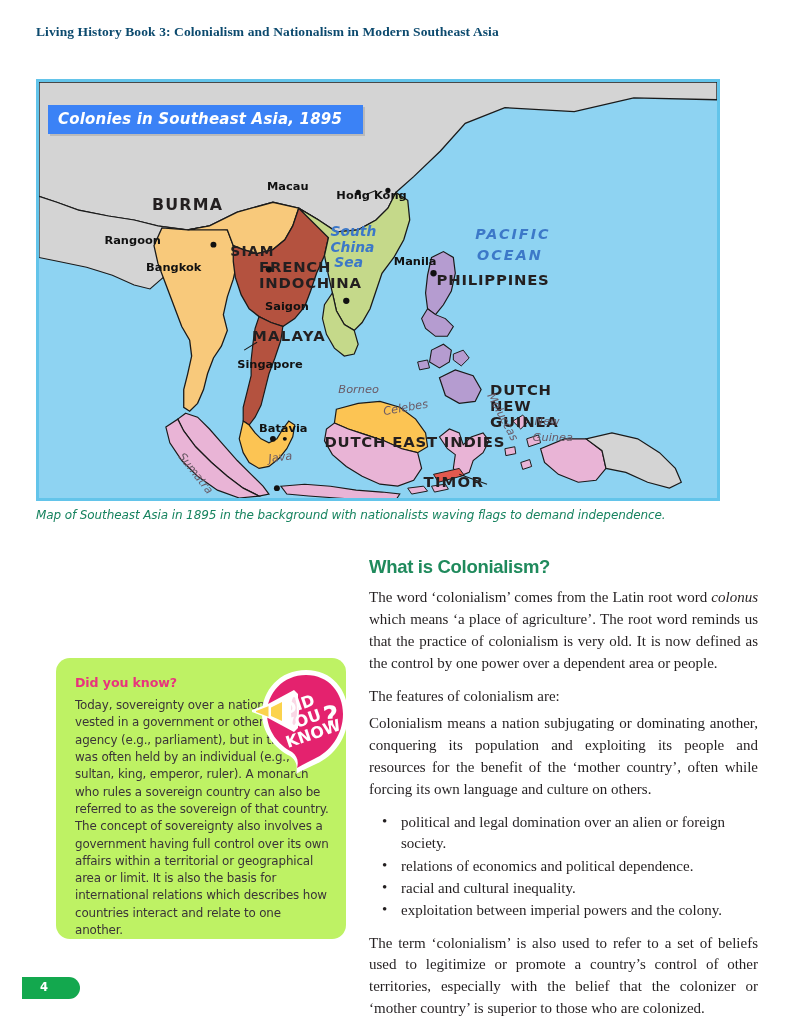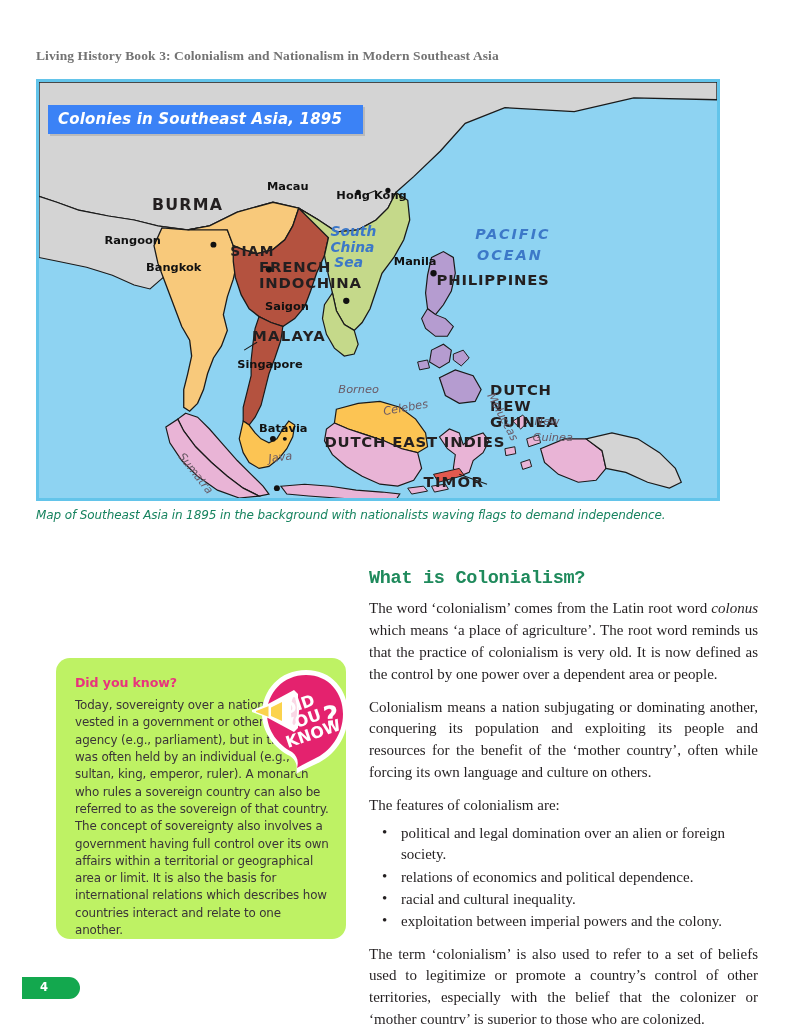--- a/index.html
+++ b/index.html
@@ -10,23 +10,22 @@
     font-family:"Liberation Serif", serif;
     position:relative;
     overflow:hidden;
   }
 
   
   .running-head {
     position:absolute; left:36px; top:24px;
     font-family:"Liberation Serif", serif;
     font-weight:700; font-size:13.5px; letter-spacing:0.1px;
-    color:#737373;
+    color:#0c4a6e;
     white-space:nowrap;
-    margin-top:24px;
   }
 
   
   .map-figure {
     position:absolute; left:36px; top:79px;
     width:684px; height:422px;
     border:3px solid #63c4ea;
     background:#8ed3f2;
     overflow:hidden;
   }
@@ -52,24 +51,24 @@
     font-style:italic; font-size:12px;
     color:#17835f;
     letter-spacing:-0.1px;
   }
 
   
   .content-col {
     position:absolute; left:369px; top:556px; width:389px;
   }
   .section-heading {
-    font-family:Liberation Mono, monospace;
+    font-family:Liberation Sans, sans-serif;
     font-weight:700; font-size:18.5px;
     color:#1f8a5c;
-    margin:12px 0 9px 0;
+    margin:0 0 9px 0;
     letter-spacing:-0.3px;
   }
   .body-p {
     font-family:"Liberation Serif", serif;
     font-size:15px; line-height:1.46;
     color:#231f20; margin:0 0 11px 0;
     text-align:justify;
   }
   .body-p.ragged { text-align:left; }
   .body-p em { font-style:italic; }
@@ -286,23 +285,23 @@
 </div>
 
 <div class="map-caption">Map of Southeast Asia in 1895 in the background with nationalists waving flags to demand independence.</div>
 
 <div class="content-col">
 
   <h2 class="section-heading">What is Colonialism?</h2>
 
   <p class="body-p"><span>The word ‘colonialism’ comes from the Latin root word </span><em>colonus</em><span> which means ‘a place of agriculture’. The root word reminds us that the practice of colonialism is very old. It is now defined as the control by one power over a dependent area or people.</span></p>
 
+  <p class="body-p ragged" style="margin-bottom:6px;">The features of colonialism are:</p>
+
   <p class="body-p">Colonialism means a nation subjugating or dominating another, conquering its population and exploiting its people and resources for the benefit of the ‘mother country’, often while forcing its own language and culture on others.</p>
-
-  <p class="body-p ragged" style="margin-bottom:6px;">The features of colonialism are:</p>
 
   <ul class="feature-list">
     <li>political and legal domination over an alien or foreign society.</li>
     <li>relations of economics and political dependence.</li>
     <li>racial and cultural inequality.</li>
     <li>exploitation between imperial powers and the colony.</li>
   </ul>
 
   <p class="body-p">The term ‘colonialism’ is also used to refer to a set of beliefs used to legitimize or promote a country’s control of other territories, especially with the belief that the colonizer or ‘mother country’ is superior to those who are colonized.</p>
 </div>

